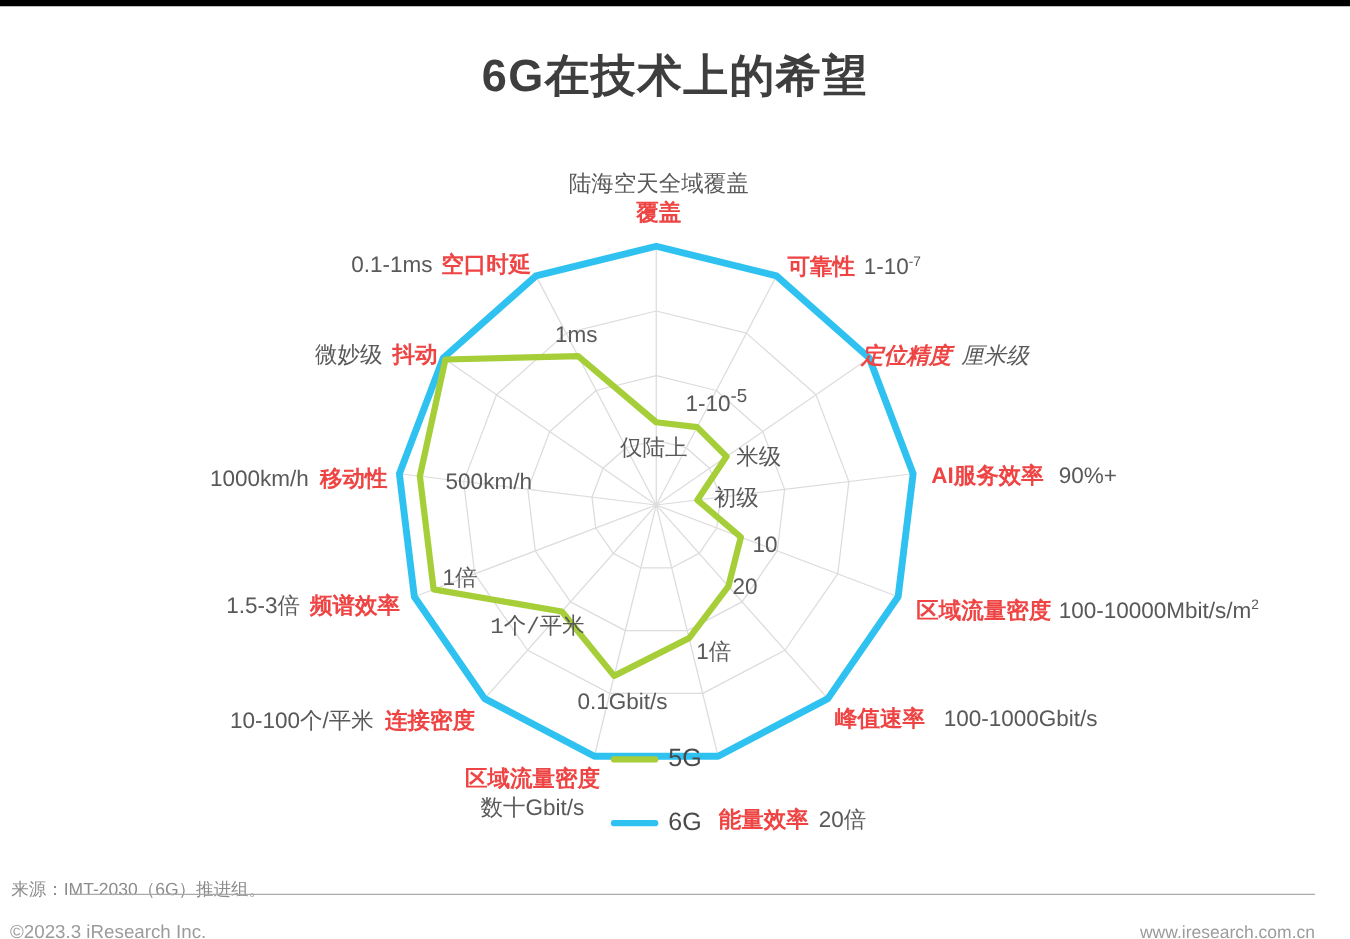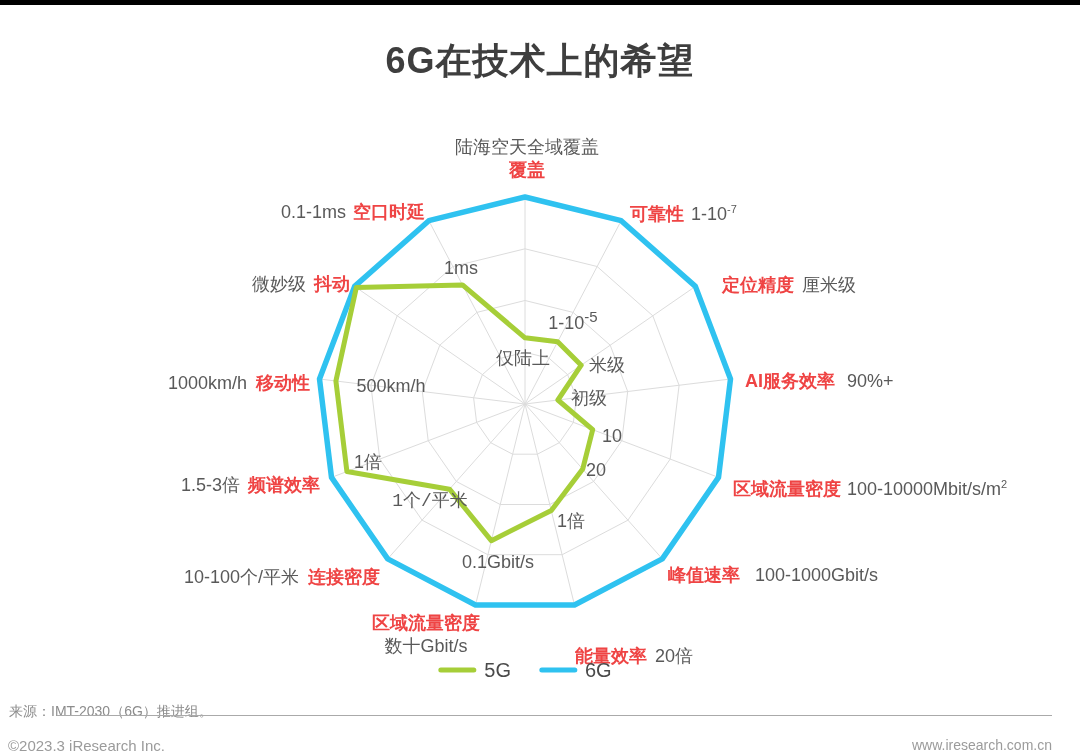--- a/index.html
+++ b/index.html
@@ -22,22 +22,22 @@
   .lbl .axis-value{color:#595959;}
   .lbl sup{font-size:11px;}
   .lbl-left{transform:translateY(-50%);}
   .lbl-right{transform:translateY(-50%);text-align:right;}
   .lbl-stack{transform:translateX(-50%);text-align:center;}
   .inner-label{
     position:absolute;transform:translate(-50%,-50%);
     font-size:18px;color:#595959;white-space:nowrap;
   }
   .legend{
-    position:absolute;left:525px;top:670px;transform:translate(-50%,-50%);
-    display:flex;align-items:center;gap:28px;
+    position:absolute;left:525px;top:633px;transform:translate(-50%,-50%);
+    display:flex;align-items:center;gap:28px;flex-direction:column;
   }
   .legend-item{display:flex;align-items:center;gap:8px;}
   .legend-swatch{display:inline-block;width:38px;height:5px;border-radius:3px;}
   .legend-label{font-size:20px;color:#4a4a4a;}
   .source-note{
     position:absolute;left:9px;top:689px;
     font-size:14px;color:#8c8c8c;
   }
   .divider{position:absolute;left:57px;top:715px;width:995px;height:1px;background:#aaaaaa;}
   .footer-left{
@@ -77,21 +77,21 @@
         <line x1="525" y1="404" x2="428.8" y2="220.7" stroke="#dcdcdc" stroke-width="1"></line>
         <polygon points="525.0,197.0 621.2,220.7 695.4,286.4 730.5,379.0 718.5,477.4 662.3,558.9 574.5,605.0 475.5,605.0 387.7,558.9 331.5,477.4 319.5,379.0 354.6,286.4 428.8,220.7" fill="none" stroke="#2fc2f0" stroke-width="5.5" stroke-linejoin="round"></polygon>
         <polygon points="525.0,337.8 557.7,341.7 581.2,365.2 557.9,400.0 592.7,429.7 582.7,469.1 551.3,510.5 491.3,540.7 449.5,489.2 346.9,471.5 335.9,381.0 356.3,287.6 462.5,284.9" fill="none" stroke="#a6ce38" stroke-width="5" stroke-linejoin="round"></polygon>
       </svg>
     <div id="labels-layer">
         <div class="lbl lbl-stack" style="left: 527px; top: 136px;">
           <div><span class="axis-value">陆海空天全域覆盖</span></div>
           <div><span class="axis-name">覆盖</span></div>
         </div>
         <div class="lbl lbl-left" style="left: 630px; top: 212px;"><span class="axis-name">可靠性</span><span class="axis-value" style="margin-left: 7px;">1-10<sup>-7</sup></span></div>
-        <div class="lbl lbl-left" style="left: 722px; top: 285px;"><span class="axis-name">定位精度</span><span class="axis-value" style="margin-left: 8px;">厘米级</span></div>
+        <div class="lbl lbl-left" style="left: 689px; top: 285px; font-style: italic;"><span class="axis-name">定位精度</span><span class="axis-value" style="margin-left: 8px;">厘米级</span></div>
         <div class="lbl lbl-left" style="left: 745px; top: 381px;"><span class="axis-name">AI服务效率</span><span class="axis-value" style="margin-left: 12px;">90%+</span></div>
         <div class="lbl lbl-left" style="left: 733px; top: 487px;"><span class="axis-name">区域流量密度</span><span class="axis-value" style="margin-left: 6px;">100-10000Mbit/s/m<sup>2</sup></span></div>
         <div class="lbl lbl-left" style="left: 668px; top: 575px;"><span class="axis-name">峰值速率</span><span class="axis-value" style="margin-left: 15px;">100-1000Gbit/s</span></div>
         <div class="lbl lbl-left" style="left: 575px; top: 620px; margin-top: 36px;"><span class="axis-name">能量效率</span><span class="axis-value" style="margin-left: 8px;">20倍</span></div>
         <div class="lbl lbl-stack" style="left: 426px; top: 612px;">
           <div><span class="axis-name">区域流量密度</span></div>
           <div><span class="axis-value">数十Gbit/s</span></div>
         </div>
         <div class="lbl lbl-right" style="right: 700px; top: 577px;"><span class="axis-value">10-100个/平米</span><span class="axis-name" style="margin-left: 9px;">连接密度</span></div>
         <div class="lbl lbl-right" style="right: 760px; top: 485px;"><span class="axis-value">1.5-3倍</span><span class="axis-name" style="margin-left: 8px;">频谱效率</span></div>

